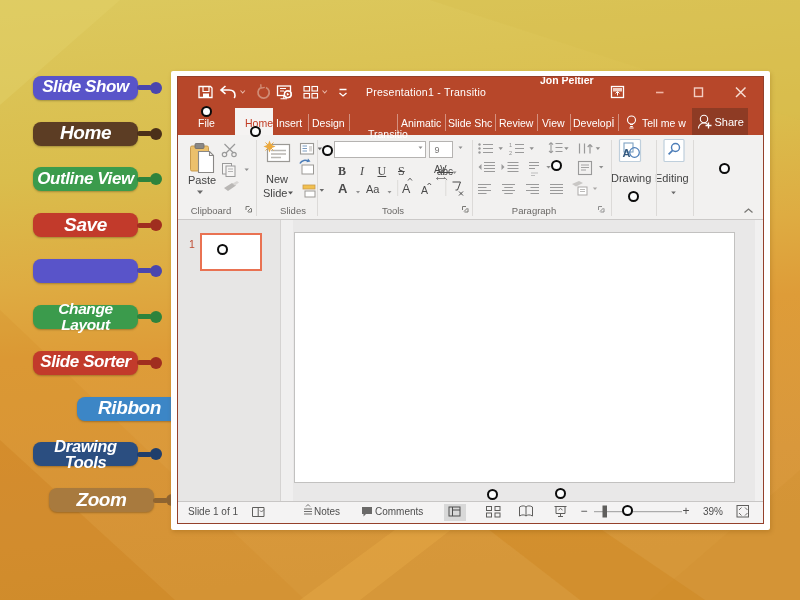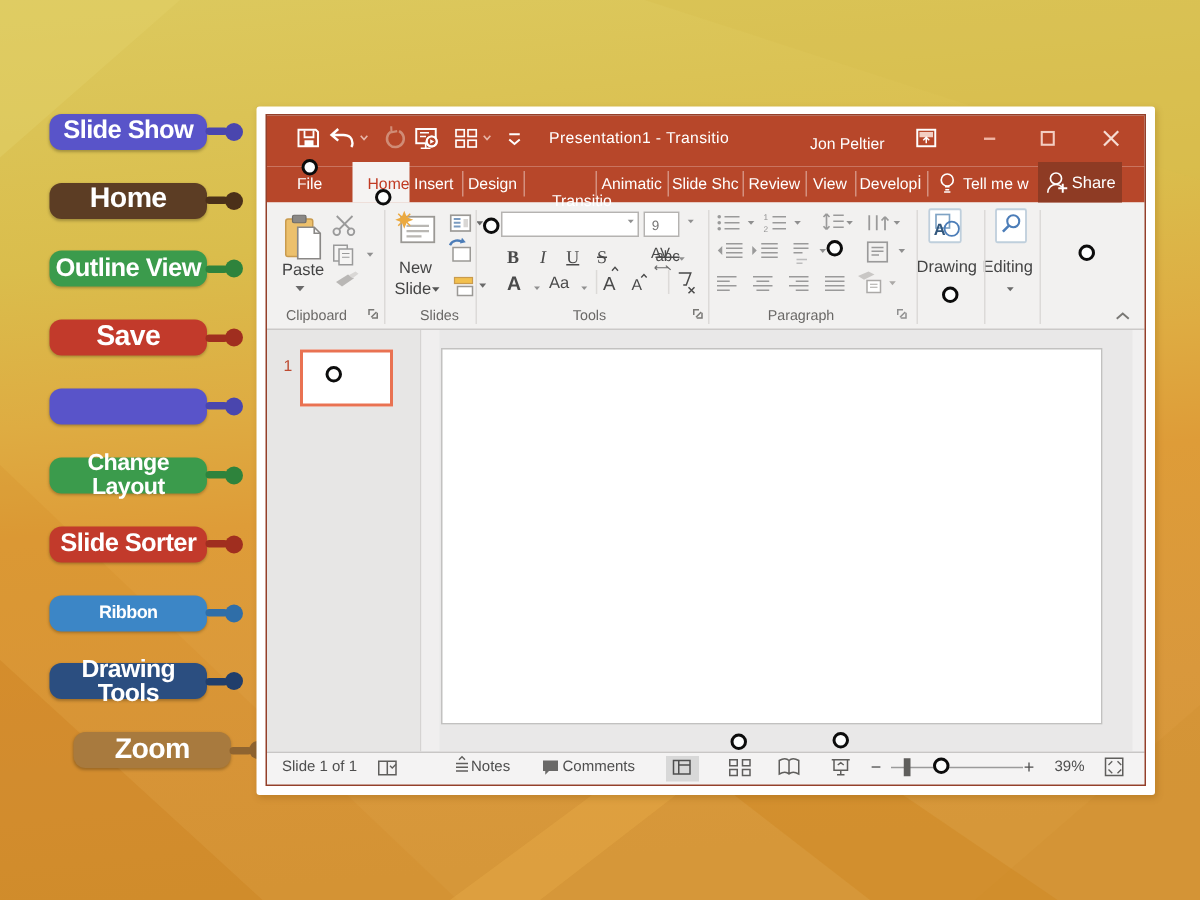--- a/index.html
+++ b/index.html
@@ -3,21 +3,21 @@
 <meta charset="utf-8">
 <style>
   html,body{margin:0;padding:0;}
   body{width:800px;height:600px;position:relative;overflow:hidden;
        font-family:"Liberation Sans",sans-serif;}
   .abs{position:absolute;}
   
   .lbl{position:absolute;left:33px;width:105px;height:24px;border-radius:8px;
        display:flex;align-items:center;justify-content:center;text-align:center;
        color:#fff;font-weight:bold;font-size:17px;line-height:16.5px;letter-spacing:-0.4px;
-       box-shadow:0 1px 2px rgba(0,0,0,.25);}
+       box-shadow:0 1px 2px rgba(0,0,0,.25);font-style:italic;}
   .lbl .stub{position:absolute;right:-14px;top:50%;margin-top:-2.5px;width:15px;height:5px;border-radius:3px;}
   .lbl .knob{position:absolute;right:-24px;top:50%;margin-top:-6px;width:12px;height:12px;border-radius:50%;}
   
   .dot{position:absolute;width:7px;height:7px;background:#fdfefe;border:2.4px solid #0c0c0c;border-radius:50%;z-index:60;}
   
   .frame{position:absolute;left:170.5px;top:71px;width:599.5px;height:459px;background:#fff;
          border-radius:2px;box-shadow:1px 2px 4px rgba(120,70,0,.25);z-index:5;}
   .titlebar{position:absolute;left:178px;top:76.5px;width:585px;height:34px;background:#B7472A;z-index:7;}
   .tabrow{position:absolute;left:178px;top:110.5px;width:585px;height:24.5px;background:#B7472A;z-index:7;}
   .ribbon{position:absolute;left:178px;top:135px;width:585px;height:85px;background:#F2F1F0;border-bottom:1px solid #CBC9C8;box-sizing:border-box;z-index:7;}
@@ -109,21 +109,21 @@
 
     <path d="M478 15.5 h7.5" stroke="#F0B5A4" stroke-width="1.6"></path>
 
     <rect x="516.5" y="11" width="8" height="8.5" stroke="#F3CEC2" stroke-width="1.4"></rect>
 
     <path d="M558 10.5 l9.5 9.5 M567.5 10.5 l-9.5 9.5" stroke="#F6DCD2" stroke-width="1.5"></path>
   </g>
 </svg>
 </div>
 <div class="t" style="left:366px;top:86px;font-size:10.5px;letter-spacing:0.25px;color:#fff;z-index:8;">Presentation1  -  Transitio</div>
-<div class="t" style="left:540px;top:90px;font-size:10.5px;color:#fff;z-index:8;">Jon Peltier</div>
+<div class="t" style="left:540px;top:74px;font-size:10.5px;color:#fff;z-index:8;font-weight:bold;">Jon Peltier</div>
 
 <div class="abs" style="left:234.5px;top:107.5px;width:38px;height:27.5px;background:#F5F3F2;z-index:8;"></div>
 <div id="tabs" style="position:absolute;z-index:9;font-size:10.5px;color:#fff;">
   <div class="t" style="left:198px;top:116.5px;">File</div>
   <div class="t" style="left:245px;top:116.5px;color:#C13B23;">Home</div>
   <div class="t" style="left:276px;top:116.5px;">Insert</div>
   <div class="t" style="left:312px;top:116.5px;">Design</div>
   <div class="t" style="left:368px;top:116.5px;margin-top:11px;">Transitio</div>
   <div class="t" style="left:401px;top:116.5px;">Animatic</div>
   <div class="t" style="left:448px;top:116.5px;">Slide Shc</div>
@@ -433,21 +433,21 @@
   <div class="lbl" style="top:304.5px;background:#3B9B4C;font-size:15.5px;line-height:16px;">
       <span>Change<br>Layout</span>
     <i class="stub" style="background:#2E833C;"></i>
       <i class="knob" style="background:#2E833C;"></i>
     </div>
   <div class="lbl" style="top:350.5px;background:#C23A2B;">
       <span>Slide Sorter</span>
     <i class="stub" style="background:#A02E1F;"></i>
       <i class="knob" style="background:#A02E1F;"></i>
     </div>
-  <div class="lbl" style="top:396.5px;background:#3C86C6;font-size:12px;">
+  <div class="lbl" style="top:396.5px;background:#3C86C6;font-size:19px;margin-left:44px;">
       <span>Ribbon</span>
     <i class="stub" style="background:#2F6EA8;"></i>
       <i class="knob" style="background:#2F6EA8;"></i>
     </div>
   <div class="lbl" style="top:442px;background:#2B4E80;font-size:16.5px;line-height:16.5px;">
       <span>Drawing<br>Tools</span>
     <i class="stub" style="background:#203E6B;"></i>
       <i class="knob" style="background:#203E6B;"></i>
     </div>
   <div class="lbl" style="top:488px;background:#A87A3E;font-size:19px;margin-left:16px;">

